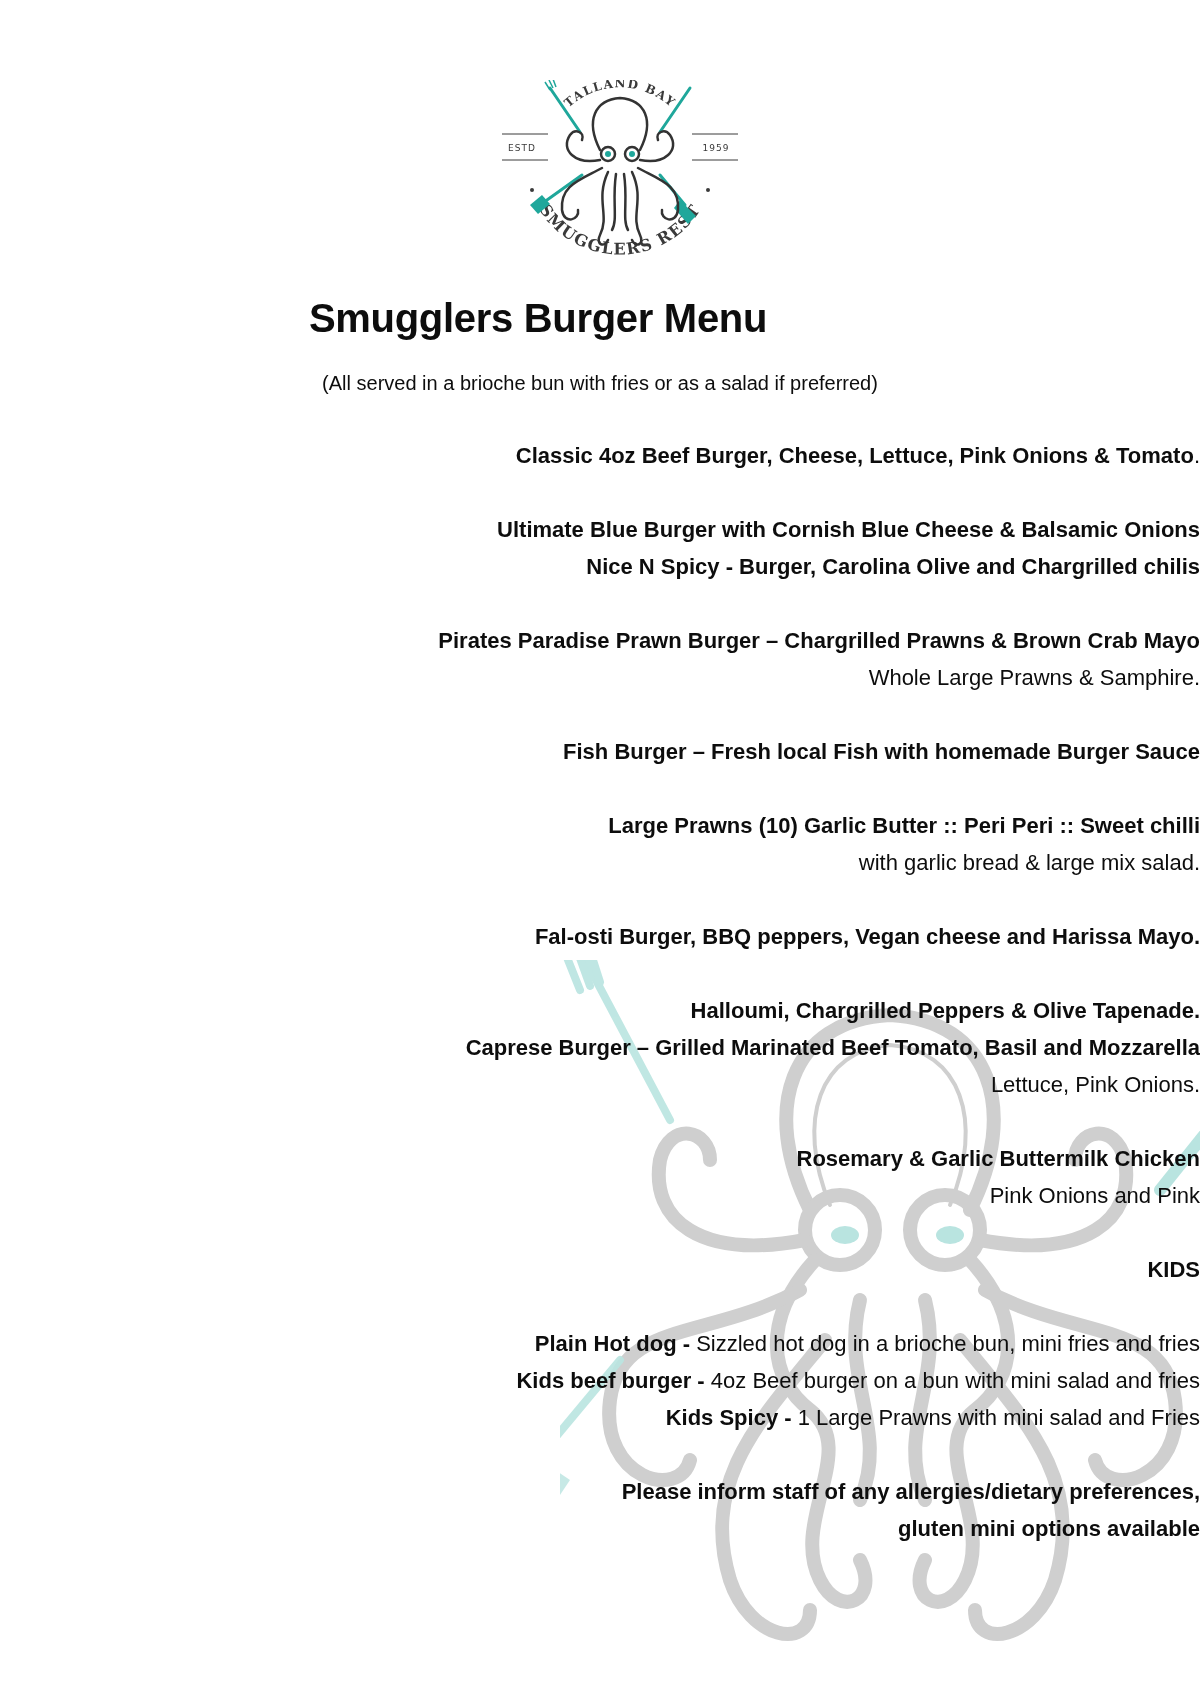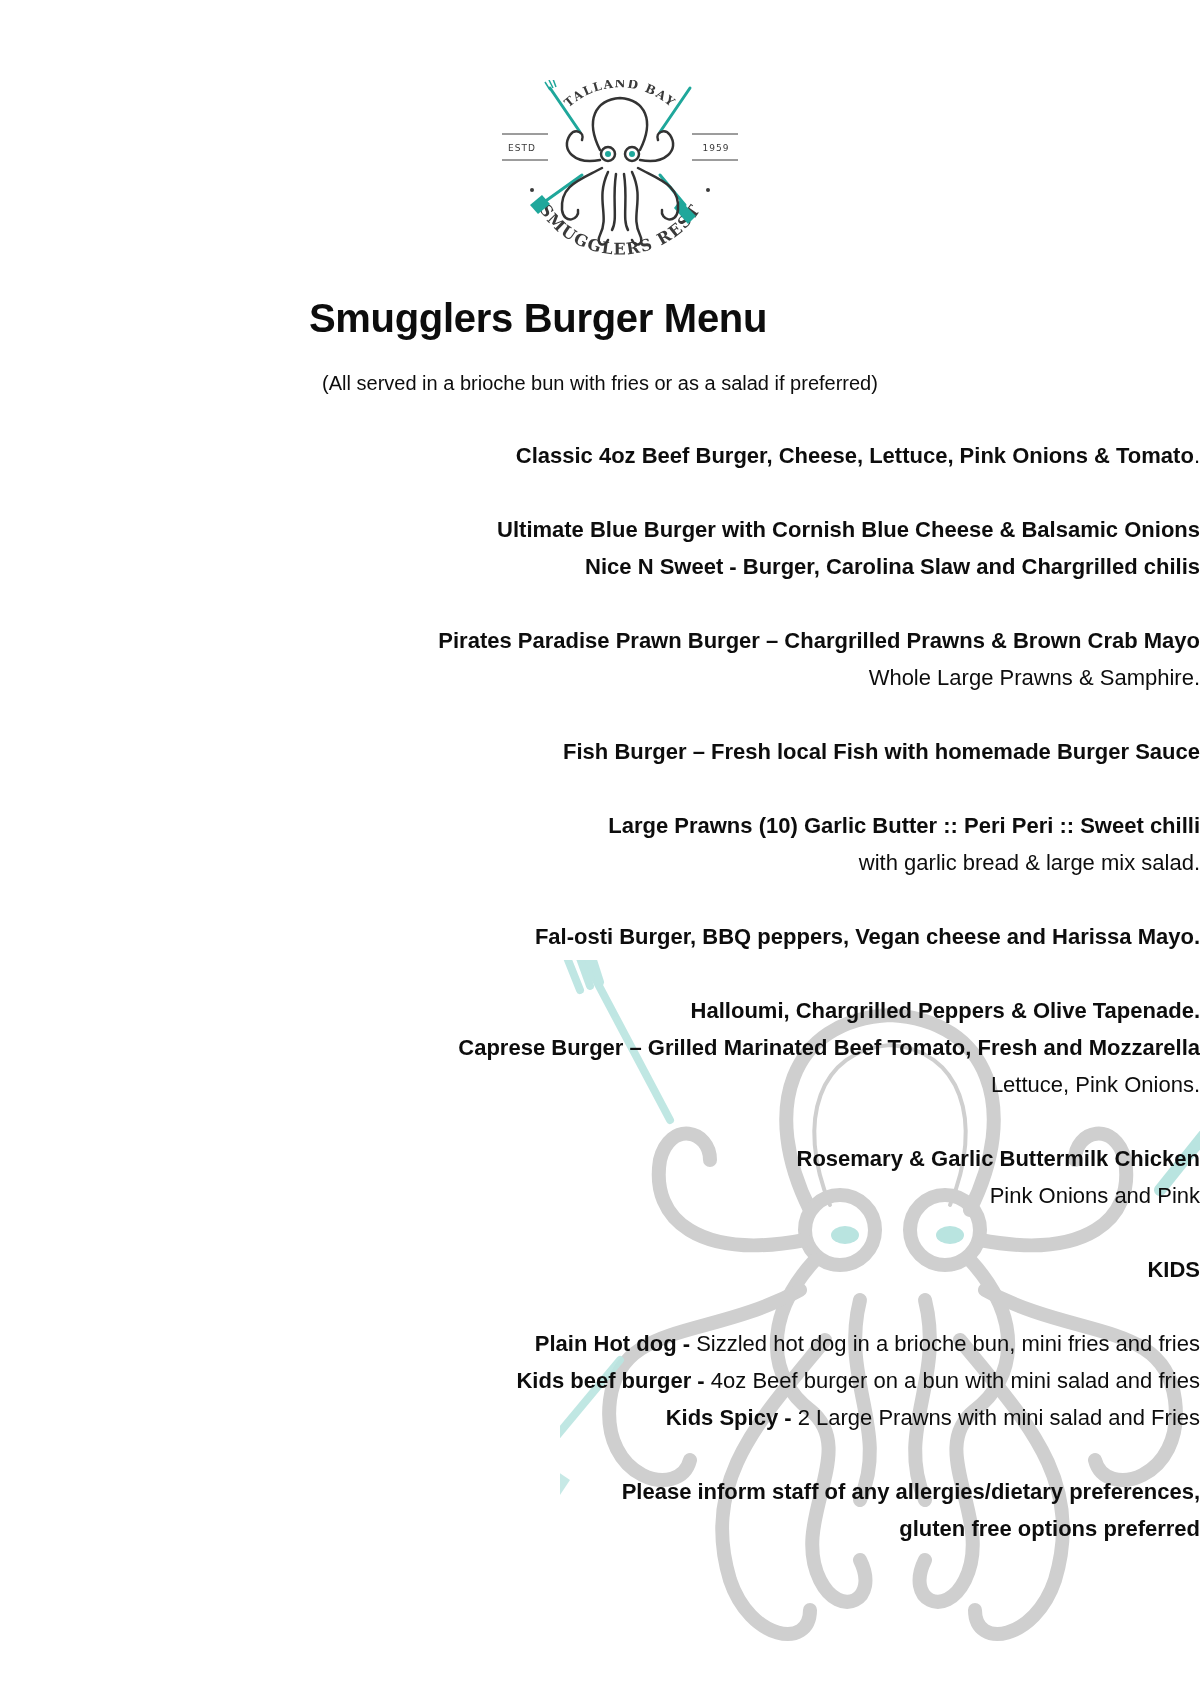--- a/index.html
+++ b/index.html
@@ -103,40 +103,40 @@
     <circle cx="32" cy="110" r="2" fill="#3a3a3a"></circle>
     <circle cx="208" cy="110" r="2" fill="#3a3a3a"></circle>
   </svg>
 
   <h1 class="title">Smugglers Burger Menu</h1>
   <div class="subtitle">(All served in a brioche bun with fries or as a salad if preferred)</div>
 
   <div class="line b" style="top:442px"><span>Classic 4oz Beef Burger, Cheese, Lettuce, Pink Onions &amp; Tomato</span><span class="r">.</span></div>
 
   <div class="line b" style="top:516px">Ultimate Blue Burger with Cornish Blue Cheese &amp; Balsamic Onions</div>
-  <div class="line b" style="top:553px">Nice N Sweet - Burger, Carolina Slaw and Chargrilled chilis</div>
+  <div class="line b" style="top:553px">Nice N Spicy - Burger, Carolina Olive and Chargrilled chilis</div>
 
   <div class="line b" style="top:627px">Pirates Paradise Prawn Burger – Chargrilled Prawns &amp; Brown Crab Mayo</div>
   <div class="line r" style="top:664px">Whole Large Prawns &amp; Samphire.</div>
 
   <div class="line b" style="top:738px">Fish Burger – Fresh local Fish with homemade Burger Sauce</div>
 
   <div class="line b" style="top:812px">Large Prawns (10) Garlic Butter :: Peri Peri :: Sweet chilli</div>
   <div class="line r" style="top:849px">with garlic bread &amp; large mix salad.</div>
 
   <div class="line b" style="top:923px">Fal-osti Burger, BBQ peppers, Vegan cheese and Harissa Mayo.</div>
 
   <div class="line b" style="top:997px">Halloumi, Chargrilled Peppers &amp; Olive Tapenade.</div>
-  <div class="line b" style="top:1034px">Caprese Burger – Grilled Marinated Beef Tomato, Fresh and Mozzarella</div>
+  <div class="line b" style="top:1034px">Caprese Burger – Grilled Marinated Beef Tomato, Basil and Mozzarella</div>
   <div class="line r" style="top:1071px">Lettuce, Pink Onions.</div>
 
   <div class="line b" style="top:1145px">Rosemary &amp; Garlic Buttermilk Chicken</div>
   <div class="line r" style="top:1182px">Pink Onions and Pink</div>
 
   <div class="line kids-head" style="top:1256px">KIDS</div>
 
   <div class="line" style="top:1330px"><span class="b">Plain Hot dog - </span><span class="r">Sizzled hot dog in a brioche bun, mini fries and fries</span></div>
   <div class="line" style="top:1367px"><span class="b">Kids beef burger - </span><span class="r">4oz Beef burger on a bun with mini salad and fries</span></div>
-  <div class="line" style="top:1404px"><span class="b">Kids Spicy - </span><span class="r">2 Large Prawns with mini salad and Fries</span></div>
+  <div class="line" style="top:1404px"><span class="b">Kids Spicy - </span><span class="r">1 Large Prawns with mini salad and Fries</span></div>
 
   <div class="line b" style="top:1478px">Please inform staff of any allergies/dietary preferences,</div>
-  <div class="line b" style="top:1515px">gluten free options preferred</div>
+  <div class="line b" style="top:1515px">gluten mini options available</div>
 </div>
 
 </body></html>

